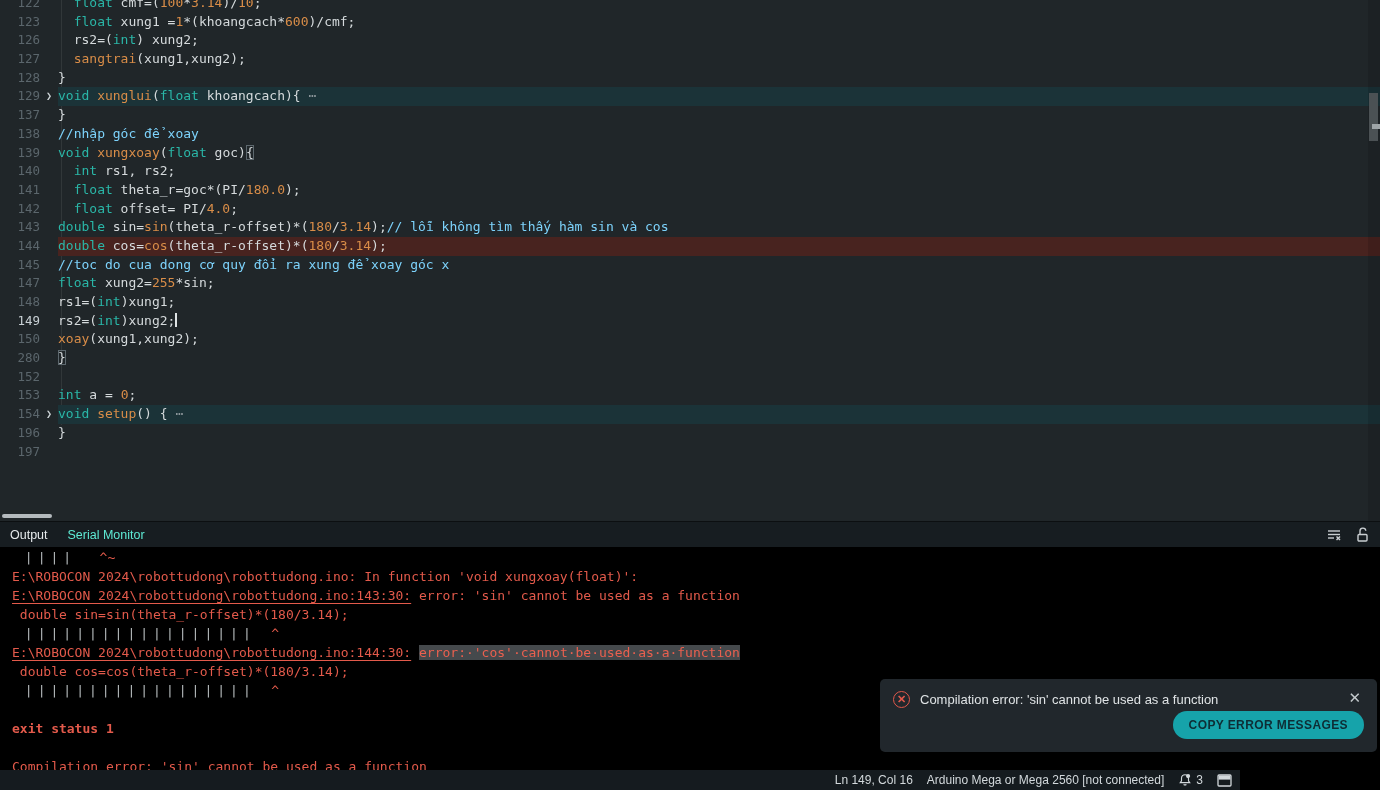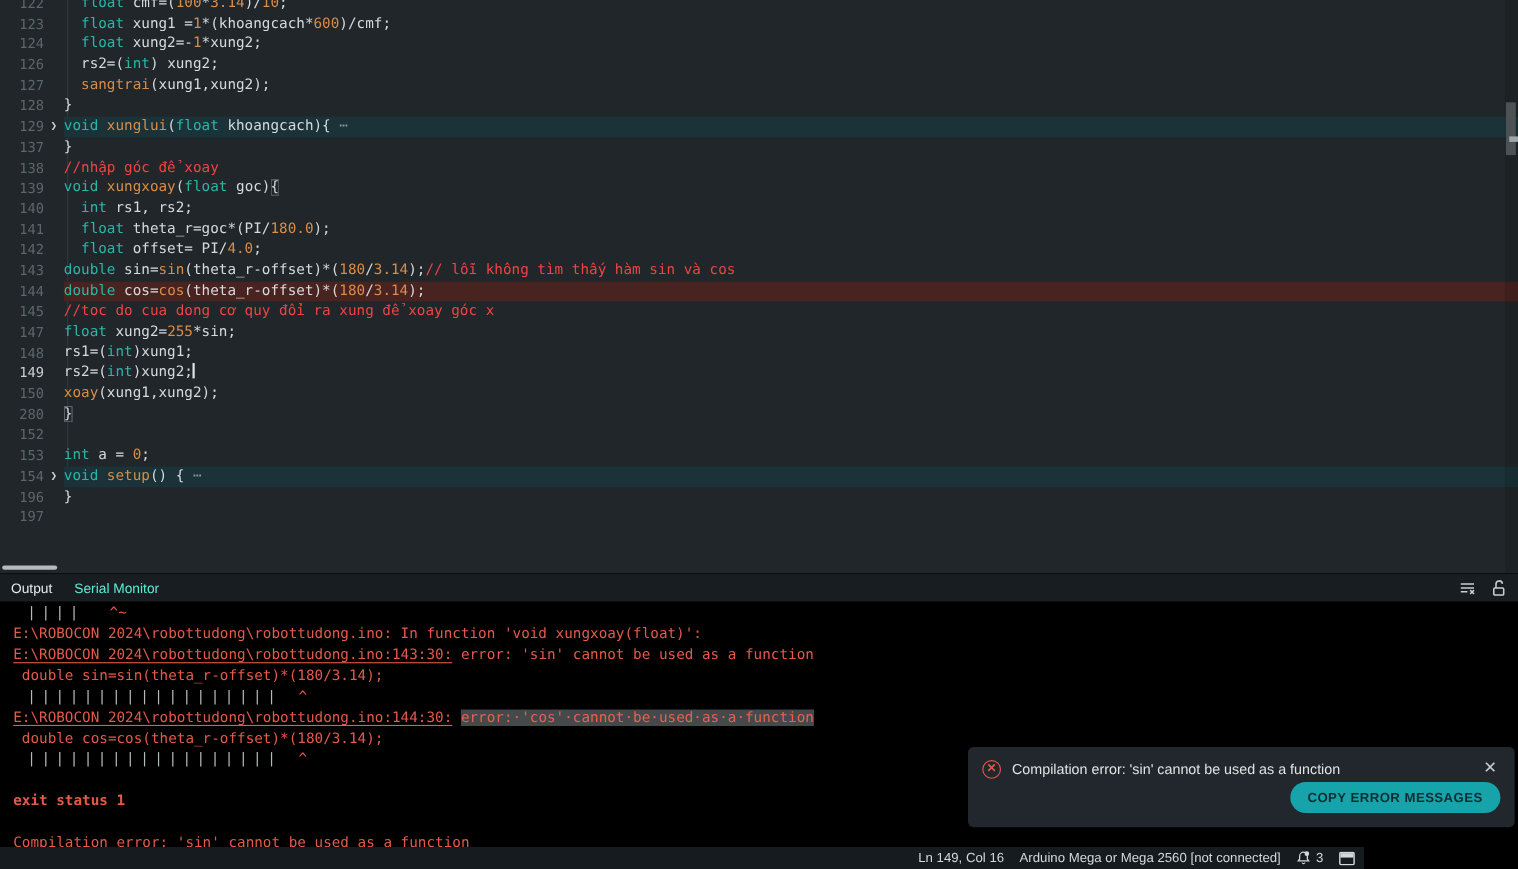--- a/index.html
+++ b/index.html
@@ -11,21 +11,21 @@
   .ed-lines{position:absolute;left:0;top:-6px;width:100%;}
   .ed-row{display:flex;height:18.7px;line-height:18.7px;
           font-family:"DejaVu Sans Mono", monospace;font-size:13px;white-space:pre;}
   .gutter{flex:0 0 40px;text-align:right;color:#5b666c;font-size:12.5px;}
   .gutter.active{color:#c8d0d4;}
   .chev{flex:0 0 18px;text-align:center;color:#ccd3d6;font-size:10px;}
   .code{flex:1 1 auto;}
   .ed-row.hl-teal .code{background:#1b3338;}
   .ed-row.hl-red  .code{background:#48231f;}
   .tok-p{color:#d5dadc;} .tok-k{color:#2ab7a8;} .tok-f{color:#d98d48;}
-  .tok-n{color:#d98d48;} .tok-c{color:#ef4444;} .tok-e{color:#8b959a;}
+  .tok-n{color:#d98d48;} .tok-c{color:#7dd3fc;} .tok-e{color:#8b959a;}
   .tok-b{color:#d5dadc;box-shadow:inset 0 0 0 1px #5d686e;}
   .cursor{display:inline-block;width:1.5px;height:14px;background:#dfe3e5;vertical-align:-2px;}
   .indent-guide{position:absolute;left:61px;top:0;width:1px;height:425px;background:rgba(255,255,255,0.08);}
   .hscroll{position:absolute;left:2px;top:514px;width:50px;height:4px;background:#b4babd;border-radius:2px;}
   .vscroll{position:absolute;right:0;top:0;width:12px;height:521px;background:rgba(0,0,0,0.12);}
   .vthumb{position:absolute;left:1369px;top:93px;width:9px;height:48px;background:#4b5154;}
   .vmark{position:absolute;left:1372px;top:124px;width:8px;height:5px;background:#9fa5a8;}
 
   
   .panel-header{position:absolute;left:0;top:521px;width:1380px;height:26px;background:#171d21;
@@ -66,21 +66,20 @@
   svg{display:block;}
 </style>
 </head>
 <body>
 
 <div class="editor">
   <div class="indent-guide"></div>
   <div class="ed-lines">
       <div class="ed-row"><div class="gutter">122</div><div class="chev"></div><div class="code"><span class="tok-p">  </span><span class="tok-k">float</span><span class="tok-p"> cmf=(</span><span class="tok-n">100</span><span class="tok-p">*</span><span class="tok-n">3.14</span><span class="tok-p">)/</span><span class="tok-n">10</span><span class="tok-p">;</span></div></div>
       <div class="ed-row"><div class="gutter">123</div><div class="chev"></div><div class="code"><span class="tok-p">  </span><span class="tok-k">float</span><span class="tok-p"> xung1 =</span><span class="tok-n">1</span><span class="tok-p">*(khoangcach*</span><span class="tok-n">600</span><span class="tok-p">)/cmf;</span></div></div>
-      <div class="ed-row"><div class="gutter">124</div><div class="chev"></div><div class="code"><span class="tok-p">  </span><span class="tok-k">float</span><span class="tok-p"> xung2=-</span><span class="tok-n">1</span><span class="tok-p">*xung2;</span></div></div>
       <div class="ed-row"><div class="gutter">126</div><div class="chev"></div><div class="code"><span class="tok-p">  rs2=(</span><span class="tok-k">int</span><span class="tok-p">) xung2;</span></div></div>
       <div class="ed-row"><div class="gutter">127</div><div class="chev"></div><div class="code"><span class="tok-p">  </span><span class="tok-f">sangtrai</span><span class="tok-p">(xung1,xung2);</span></div></div>
       <div class="ed-row"><div class="gutter">128</div><div class="chev"></div><div class="code"><span class="tok-p">}</span></div></div>
       <div class="ed-row hl-teal"><div class="gutter">129</div><div class="chev">❯</div><div class="code"><span class="tok-k">void</span><span class="tok-p"> </span><span class="tok-f">xunglui</span><span class="tok-p">(</span><span class="tok-k">float</span><span class="tok-p"> khoangcach){</span><span class="tok-e"> ⋯</span></div></div>
       <div class="ed-row"><div class="gutter">137</div><div class="chev"></div><div class="code"><span class="tok-p">}</span></div></div>
       <div class="ed-row"><div class="gutter">138</div><div class="chev"></div><div class="code"><span class="tok-c">//nhập góc để xoay</span></div></div>
       <div class="ed-row"><div class="gutter">139</div><div class="chev"></div><div class="code"><span class="tok-k">void</span><span class="tok-p"> </span><span class="tok-f">xungxoay</span><span class="tok-p">(</span><span class="tok-k">float</span><span class="tok-p"> goc)</span><span class="tok-b">{</span></div></div>
       <div class="ed-row"><div class="gutter">140</div><div class="chev"></div><div class="code"><span class="tok-p">  </span><span class="tok-k">int</span><span class="tok-p"> rs1, rs2;</span></div></div>
       <div class="ed-row"><div class="gutter">141</div><div class="chev"></div><div class="code"><span class="tok-p">  </span><span class="tok-k">float</span><span class="tok-p"> theta_r=goc*(PI/</span><span class="tok-n">180.0</span><span class="tok-p">);</span></div></div>
       <div class="ed-row"><div class="gutter">142</div><div class="chev"></div><div class="code"><span class="tok-p">  </span><span class="tok-k">float</span><span class="tok-p"> offset= PI/</span><span class="tok-n">4.0</span><span class="tok-p">;</span></div></div>

